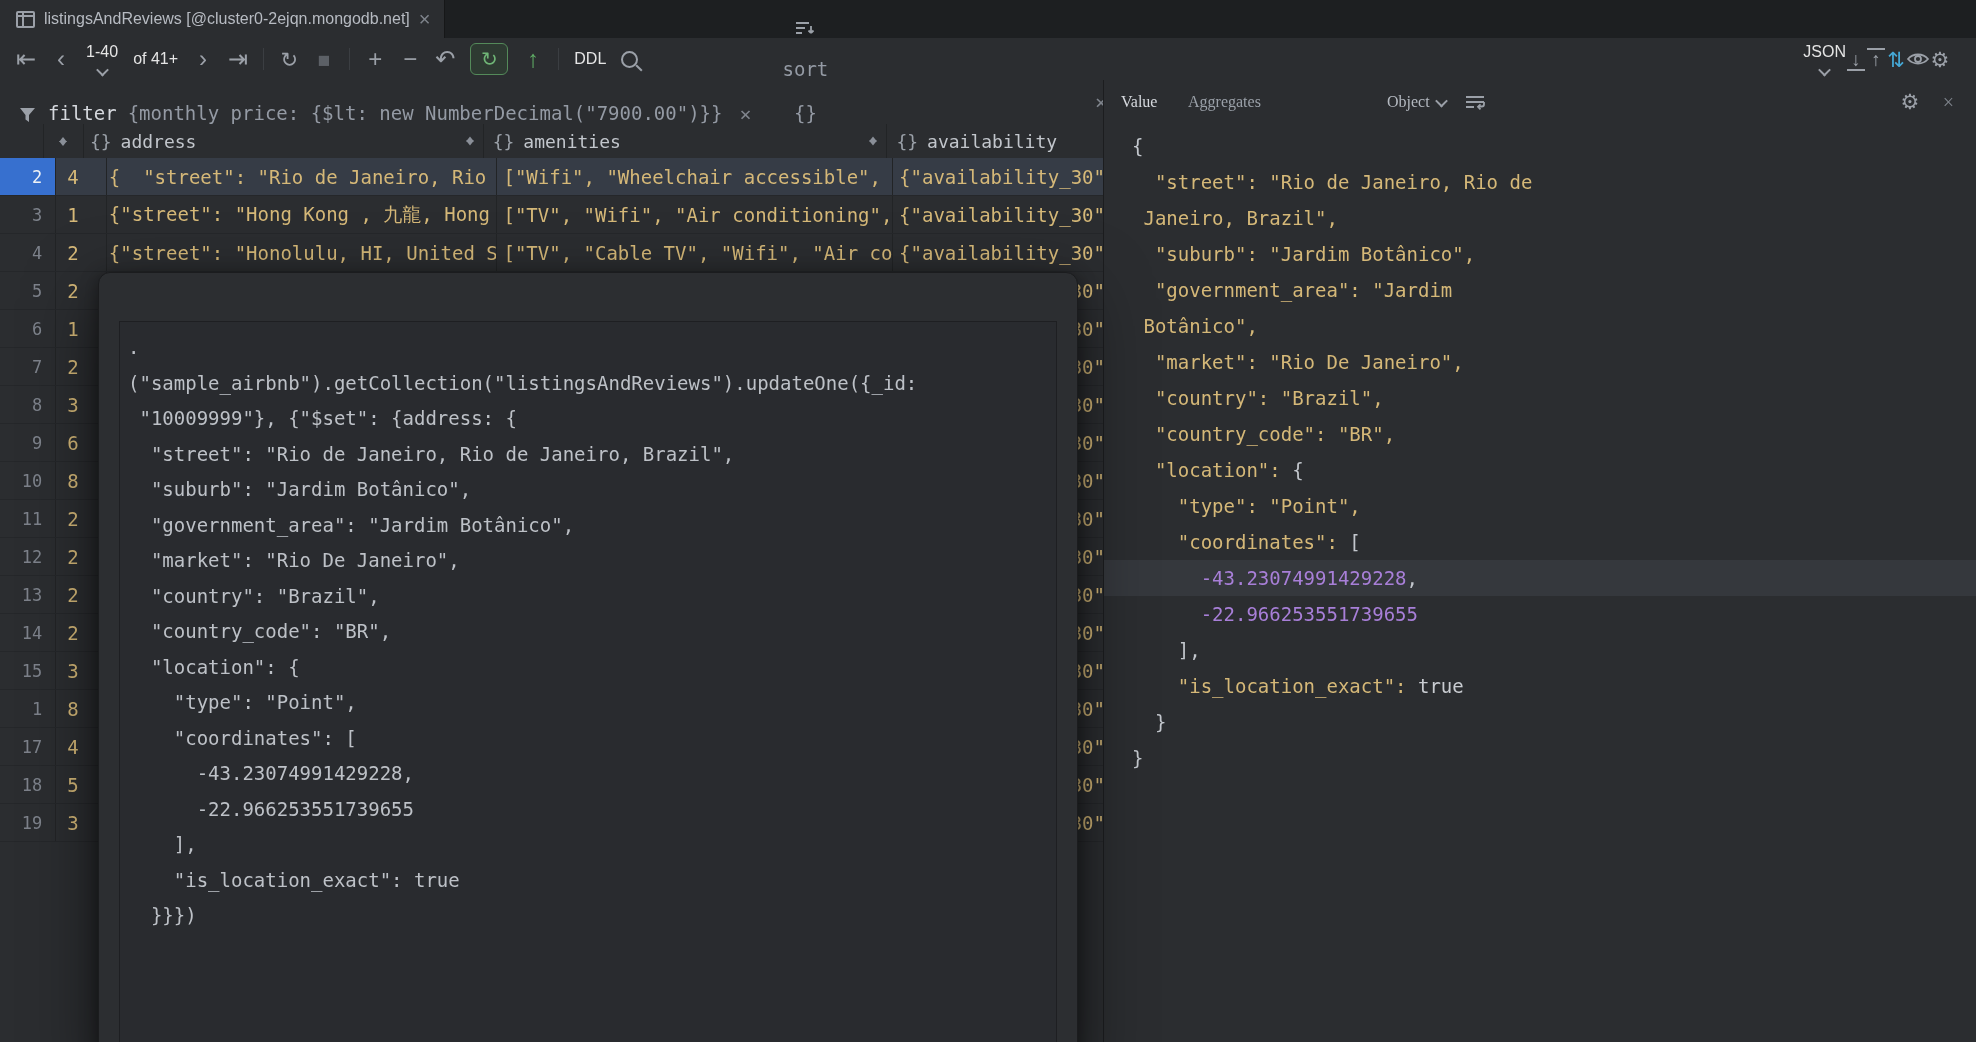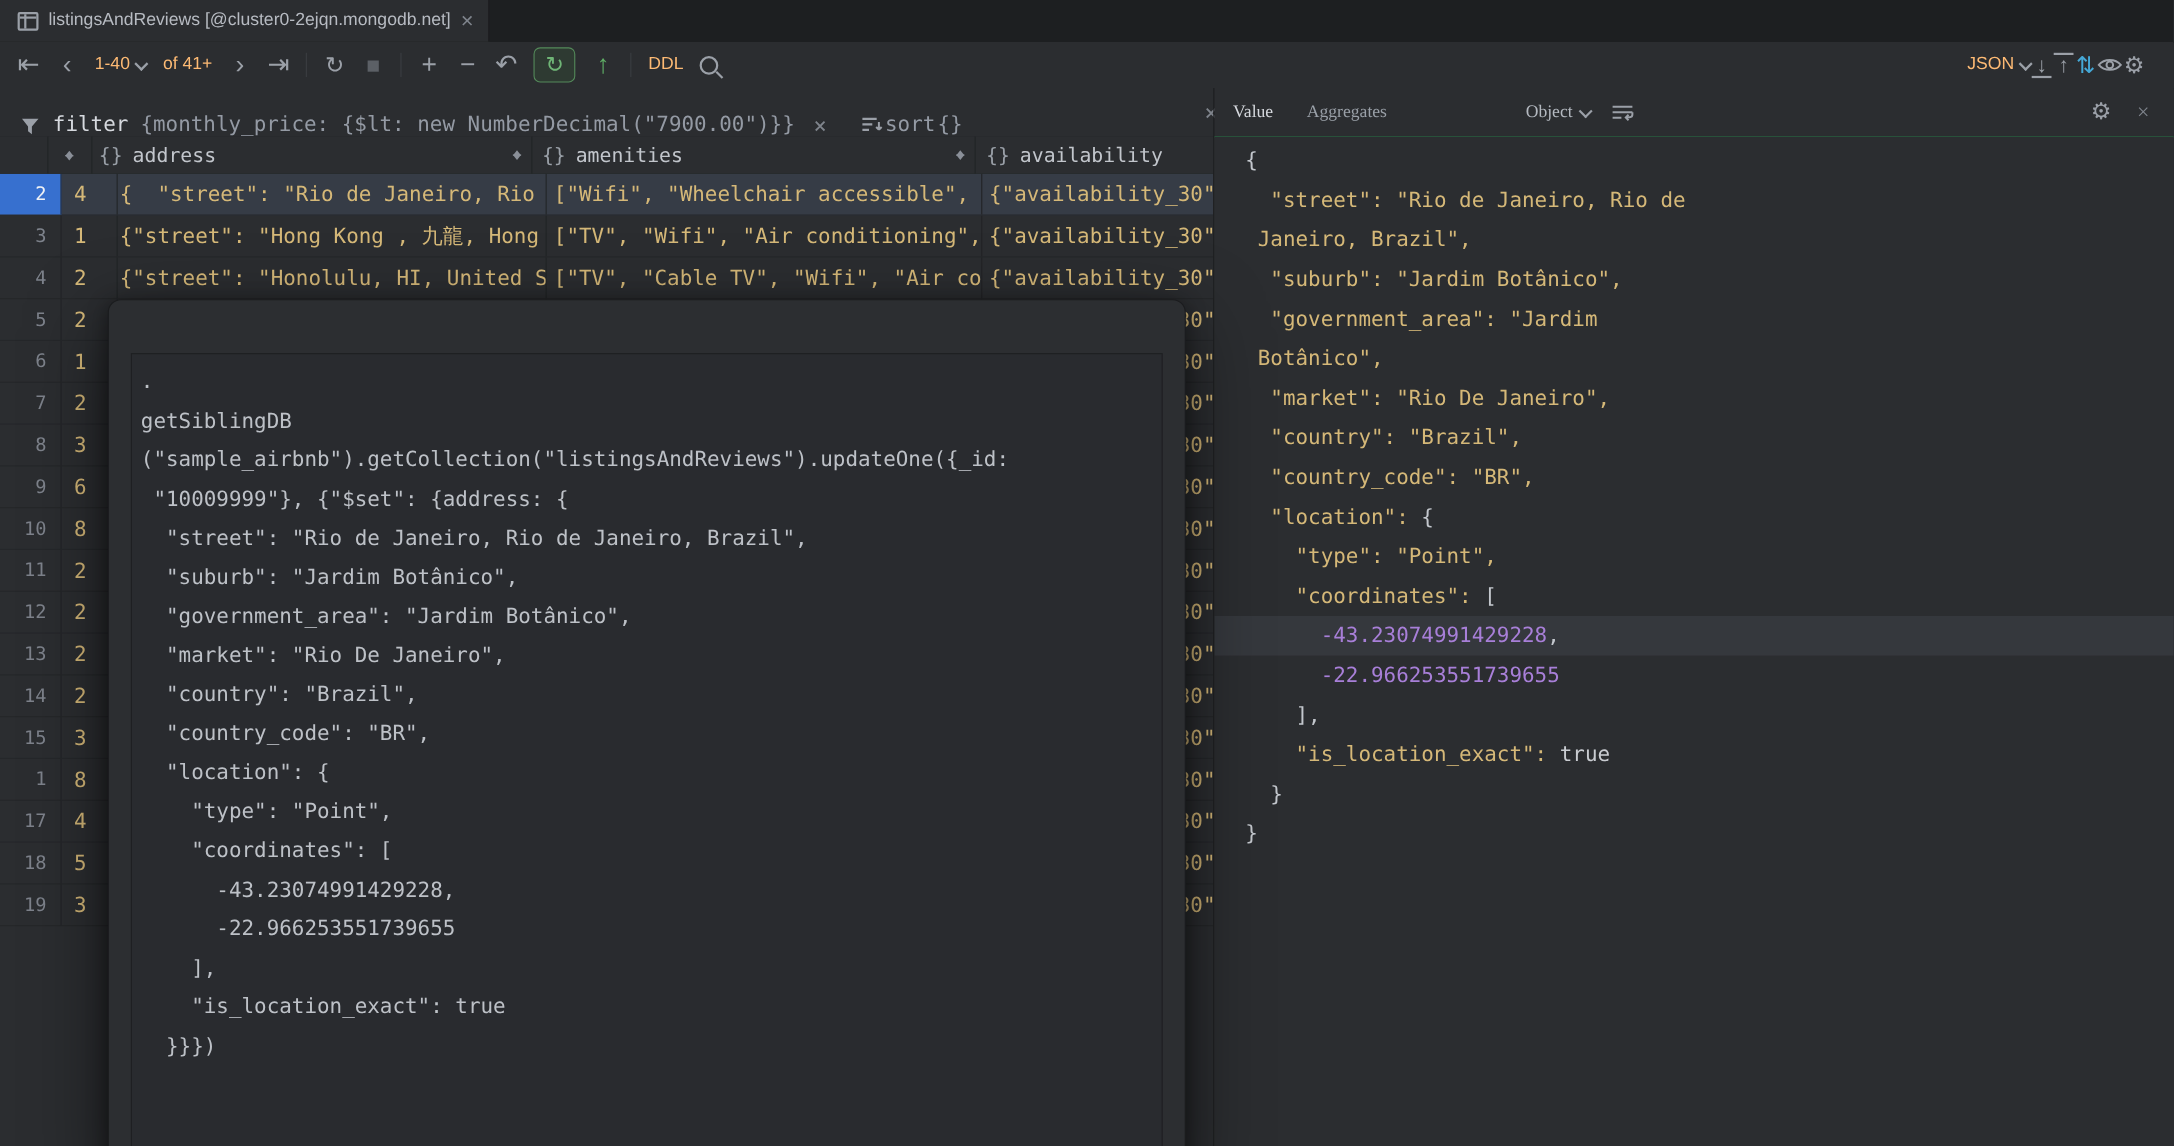--- a/index.html
+++ b/index.html
@@ -16,40 +16,40 @@
   .tbl-icon:after{content:"";position:absolute;top:0;bottom:0;left:4px;width:2px;background:#9ba0a8;}
   .x{font-size:20px;color:#7f848c;line-height:1;cursor:default;}
 
   
   .toolbar{position:absolute;left:0;top:38px;width:1976px;height:42px;background:#2b2d30;border-bottom:1px solid #222426;display:flex;align-items:center;}
   .tb-left{display:flex;align-items:center;gap:15px;padding-left:16px;}
   .tb-right{margin-left:auto;display:flex;align-items:center;gap:0;padding-right:26px;}
   .tico{color:#9ba0a8;font-size:21px;line-height:1;display:inline-flex;align-items:center;justify-content:center;min-width:20px;}
   .tico.big{font-size:24px;}
   .tico.dim{color:#5c6066;}
-  .tb-text{font-size:16px;color:#fdba74;display:inline-flex;align-items:center;gap:6px;white-space:nowrap;}
+  .tb-text{font-size:16px;color:#e5e5e5;display:inline-flex;align-items:center;gap:6px;white-space:nowrap;flex-direction:column;}
   .chev{width:7px;height:7px;border-right:2px solid #9ba0a8;border-bottom:2px solid #9ba0a8;transform:rotate(45deg) translate(-1px,-1px);display:inline-block;}
   .sep{width:1px;height:22px;background:#3b3e42;}
   .toggle-btn{width:36px;height:30px;border:1px solid #548a5a;border-radius:6px;background:#2e3a32;display:inline-flex;align-items:center;justify-content:center;}
   .toggle-btn .tico{color:#6fb576;font-size:20px;}
   .green{color:#5fad65 !important;font-weight:bold;}
   .cyan{color:#45a8d6 !important;}
   .mag{width:13px;height:13px;border:2px solid #9ba0a8;border-radius:50%;position:relative;display:inline-block;}
   .mag:after{content:"";position:absolute;width:8px;height:2px;background:#9ba0a8;transform:rotate(45deg);right:-7px;bottom:-3px;}
   .dl{position:relative;font-size:19px;}
   .dl:after{content:"";position:absolute;left:1px;right:1px;bottom:-2px;height:2px;background:#9ba0a8;}
   .ul{position:relative;font-size:19px;}
   .ul:before{content:"";position:absolute;left:1px;right:1px;top:-2px;height:2px;background:#9ba0a8;}
 
   
   .filterbar{position:absolute;left:0;top:80px;width:1103px;height:44px;background:#2b2d30;border-bottom:1px solid #222426;display:flex;align-items:flex-end;gap:11px;padding-left:18px;}
   .f-label{font-size:19px;color:#d6d9de;}
   .f-expr{font-size:19px;color:#949aa4;white-space:pre;}
   .f-x{margin-left:6px;}
-  .sort-group{display:flex;align-items:center;gap:2px;margin-left:20px;}
+  .sort-group{display:flex;align-items:center;gap:22px;margin-left:20px;flex-direction:column;}
   .far-x{position:absolute;right:14px;top:50%;transform:translateY(-50%);}
 
   
   .vdivider{position:absolute;left:1103px;top:80px;bottom:0;width:1px;background:#1c1d1f;}
   .panel-header{position:absolute;left:1104px;top:80px;width:872px;height:44px;background:#2b2d30;border-bottom:1px solid #22c55e;font-family:Liberation Serif, serif;}
   .ph-tab{position:absolute;top:50%;transform:translateY(-50%);font-size:16px;}
   .ph-tab.active{color:#d6d9de;}
   .ph-tab.inactive{color:#9aa0a8;}
   .obj-group{position:absolute;left:283px;top:50%;transform:translateY(-50%);display:flex;align-items:center;gap:7px;font-size:16px;color:#b4b9c0;}
   .wrap-ic{position:absolute;left:360px;top:50%;transform:translateY(-50%);}
@@ -369,21 +369,20 @@
         <div class="vline"><span class="v-s">    "is_location_exact": </span><span class="v-k">true</span></div>
         <div class="vline"><span class="v-p">  }</span></div>
         <div class="vline"><span class="v-p">}</span></div>
       </div>
     </div>
 
   <div class="modal">
     <div class="m-editor">
       <div>
           <div class="code-line">.</div>
-          <div class="code-line">getSiblingDB</div>
           <div class="code-line">("sample_airbnb").getCollection("listingsAndReviews").updateOne({_id:</div>
           <div class="code-line"> "10009999"}, {"$set": {address: {</div>
           <div class="code-line">  "street": "Rio de Janeiro, Rio de Janeiro, Brazil",</div>
           <div class="code-line">  "suburb": "Jardim Botânico",</div>
           <div class="code-line">  "government_area": "Jardim Botânico",</div>
           <div class="code-line">  "market": "Rio De Janeiro",</div>
           <div class="code-line">  "country": "Brazil",</div>
           <div class="code-line">  "country_code": "BR",</div>
           <div class="code-line">  "location": {</div>
           <div class="code-line">    "type": "Point",</div>

